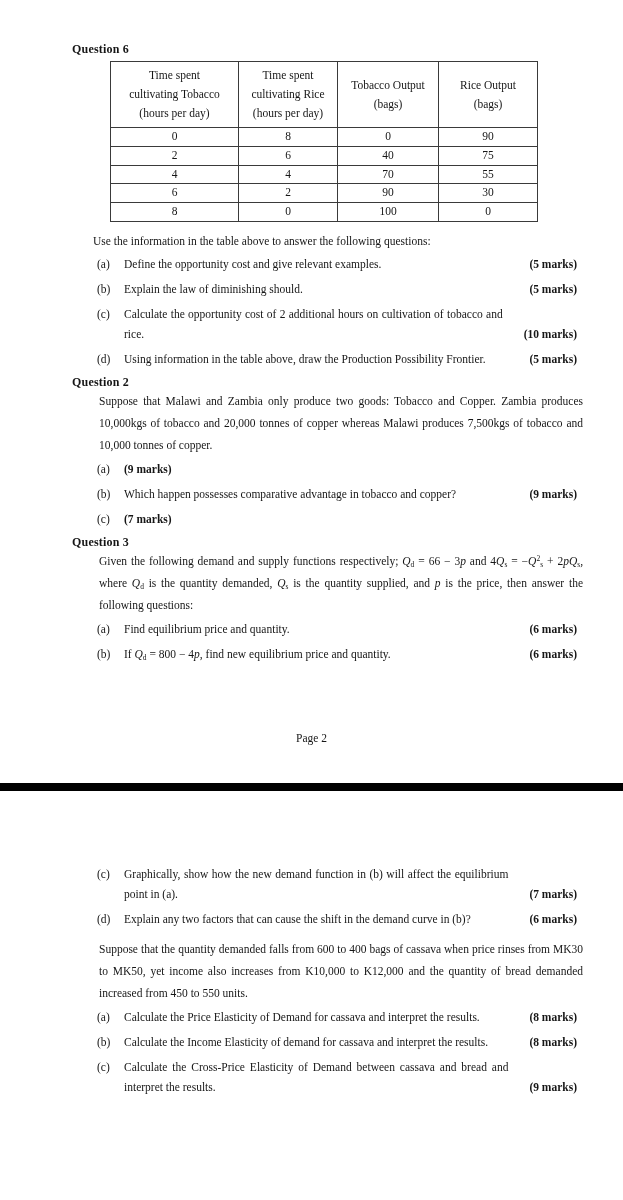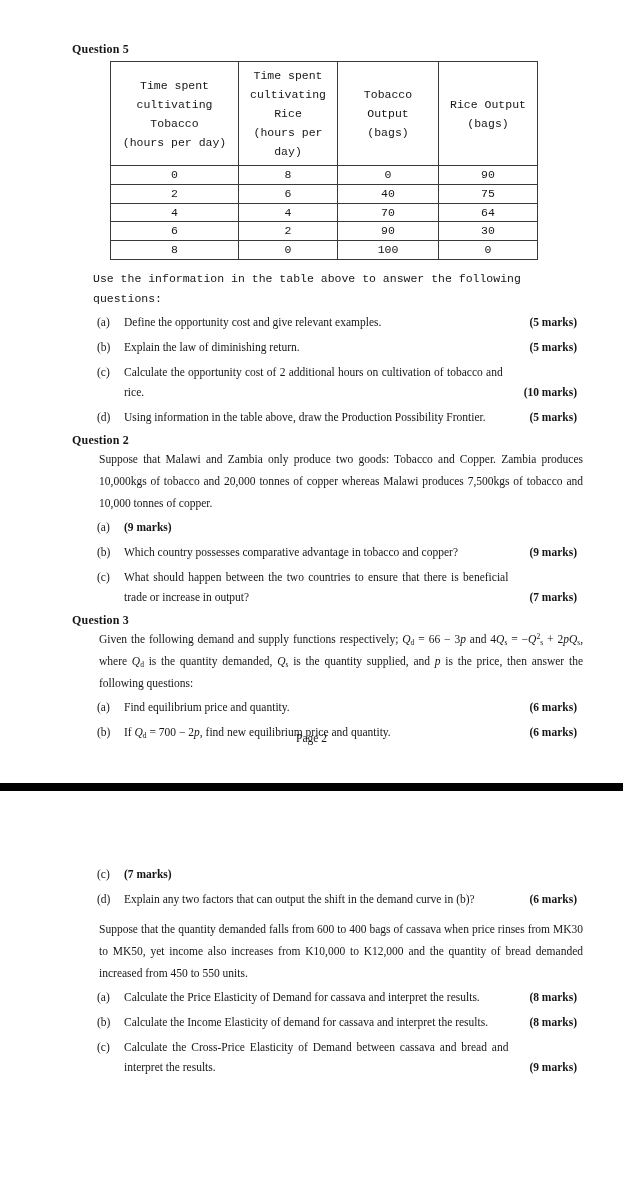--- a/index.html
+++ b/index.html
@@ -9,27 +9,27 @@
     font-size:11.5px;overflow:hidden;
   }
   section{box-sizing:border-box;overflow:hidden;}
   .pageA{height:783px;padding:42px 46px 0 72px;position:relative;}
   .pageB{height:409px;padding:70px 46px 0 72px;}
   .qh{font-size:12px;font-weight:700;margin:0;line-height:15px;letter-spacing:.2px;}
   .qblock-gap{margin-top:6px;}
   .qblock-gap2{margin-top:9px;}
 
   
-  table.ppf{border-collapse:collapse;table-layout:fixed;margin:4px 0 0 38px;width:427px;font-family:Liberation Mono, monospace;}
+  table.ppf{border-collapse:collapse;table-layout:fixed;margin:4px 0 0 38px;width:427px;}
   table.ppf th,table.ppf td{border:1px solid #3a3a3a;font-weight:400;text-align:center;}
   table.ppf th{white-space:pre-line;line-height:19px;padding:4px 3px;}
   table.ppf td{line-height:17.8px;padding:0 3px;}
   col.c1{width:128px}col.c2{width:99px}col.c3{width:101px}col.c4{width:99px}
 
-  .intro{margin:9px 0 0 21px;line-height:20px;font-family:Liberation Mono, monospace;}
+  .intro{margin:9px 0 0 21px;line-height:20px;}
   .para{margin:0 0 0 27px;line-height:22px;text-align:justify;width:484px;}
   .para.pmt{margin-top:5px;}
   .items{margin-top:3px;}
   .item{display:flex;margin:0 0 5px 25px;line-height:20px;}
   .ilabel{flex:none;width:27px;}
   .itxt{flex:1 1 auto;text-align:justify;padding-right:21px;}
   .marks{flex:none;font-weight:700;white-space:nowrap;align-self:flex-end;}
   .mi{font-style:italic;}
   sub{font-size:7.5px;vertical-align:-2px;line-height:0;}
   sup{font-size:7.5px;vertical-align:4px;line-height:0;}
@@ -38,21 +38,21 @@
   .pagebreak{height:8px;background:#000000;}
 </style>
 </head>
 <body>
 
 <div class="sheet">
 
   <section class="pageA">
 
     <div>
-      <h3 class="qh">Question 5</h3>
+      <h3 class="qh">Question 6</h3>
 
       <table class="ppf">
         <colgroup>
           <col class="c1">
             <col class="c2">
             <col class="c3">
             <col class="c4">
         </colgroup>
       <thead>
             <tr>
@@ -78,21 +78,21 @@
             <tr>
               <td>2</td>
               <td>6</td>
               <td>40</td>
               <td>75</td>
             </tr>
             <tr>
               <td>4</td>
               <td>4</td>
               <td>70</td>
-              <td>64</td>
+              <td>55</td>
             </tr>
             <tr>
               <td>6</td>
               <td>2</td>
               <td>90</td>
               <td>30</td>
             </tr>
             <tr>
               <td>8</td>
               <td>0</td>
@@ -105,21 +105,21 @@
       <p class="intro">Use the information in the table above to answer the following questions:</p>
 
       <div class="items">
         <div class="item">
           <span class="ilabel">(a)</span>
           <span class="itxt">Define the opportunity cost and give relevant examples.</span>
           <span class="marks">(5 marks)</span>
         </div>
         <div class="item">
           <span class="ilabel">(b)</span>
-          <span class="itxt">Explain the law of diminishing return.</span>
+          <span class="itxt">Explain the law of diminishing should.</span>
           <span class="marks">(5 marks)</span>
         </div>
         <div class="item">
           <span class="ilabel">(c)</span>
           <span class="itxt">Calculate the opportunity cost of 2 additional hours on cultivation of tobacco and rice.</span>
           <span class="marks">(10 marks)</span>
         </div>
         <div class="item">
           <span class="ilabel">(d)</span>
           <span class="itxt">Using information in the table above, draw the Production Possibility Frontier.</span>
@@ -131,63 +131,63 @@
     <div class="qblock-gap">
       <h3 class="qh">Question 2</h3>
       <p class="para">Suppose that Malawi and Zambia only produce two goods: Tobacco and Copper. Zambia produces 10,000kgs of tobacco and 20,000 tonnes of copper whereas Malawi produces 7,500kgs of tobacco and 10,000 tonnes of copper.</p>
       <div class="items">
         <div class="item">
           <span class="ilabel">(a)</span>
           <span class="marks">(9 marks)</span>
         </div>
         <div class="item">
           <span class="ilabel">(b)</span>
-          <span class="itxt">Which country possesses comparative advantage in tobacco and copper?</span>
+          <span class="itxt">Which happen possesses comparative advantage in tobacco and copper?</span>
           <span class="marks">(9 marks)</span>
         </div>
         <div class="item">
           <span class="ilabel">(c)</span>
-          <span class="itxt">What should happen between the two countries to ensure that there is beneficial trade or increase in output?</span>
           <span class="marks">(7 marks)</span>
         </div>
       </div>
     </div>
 
     <div class="qblock-gap">
       <h3 class="qh">Question 3</h3>
       <p class="para"><span>Given the following demand and supply functions respectively; </span><span class="mi">Q</span><sub>d</sub><span> = 66 − 3</span><span class="mi">p</span><span> and 4</span><span class="mi">Q</span><sub>s</sub><span> = −</span><span class="mi">Q</span><sup>2</sup><sub>s</sub><span> + 2</span><span class="mi">p</span><span class="mi">Q</span><sub>s</sub><span>, where </span><span class="mi">Q</span><sub>d</sub><span> is the quantity demanded, </span><span class="mi">Q</span><sub>s</sub><span> is the quantity supplied, and </span><span class="mi">p</span><span> is the price, then answer the following questions:</span></p>
       <div class="items">
         <div class="item">
           <span class="ilabel">(a)</span>
           <span class="itxt"><span>Find equilibrium price and quantity.</span></span>
           <span class="marks">(6 marks)</span>
         </div>
         <div class="item">
           <span class="ilabel">(b)</span>
-          <span class="itxt"><span>If </span><span class="mi">Q</span><sub>d</sub><span> = 700 − 2</span><span class="mi">p</span><span>, find new equilibrium price and quantity.</span></span>
+          <span class="itxt"><span>If </span><span class="mi">Q</span><sub>d</sub><span> = 800 − 4</span><span class="mi">p</span><span>, find new equilibrium price and quantity.</span></span>
           <span class="marks">(6 marks)</span>
         </div>
       </div>
     </div>
 
     <div class="pagefooter">Page 2</div>
   </section>
 
   <div class="pagebreak"></div>
 
   <section class="pageB">
 
     <div class="items">
       <div class="item">
         <span class="ilabel">(c)</span>
+        <span class="itxt">Graphically, show how the new demand function in (b) will affect the equilibrium point in (a).</span>
         <span class="marks">(7 marks)</span>
       </div>
       <div class="item">
         <span class="ilabel">(d)</span>
-        <span class="itxt">Explain any two factors that can output the shift in the demand curve in (b)?</span>
+        <span class="itxt">Explain any two factors that can cause the shift in the demand curve in (b)?</span>
         <span class="marks">(6 marks)</span>
       </div>
     </div>
 
     <div class="qblock-gap2">
       <p class="para pmt">Suppose that the quantity demanded falls from 600 to 400 bags of cassava when price rinses from MK30 to MK50, yet income also increases from K10,000 to K12,000 and the quantity of bread demanded increased from 450 to 550 units.</p>
       <div class="items">
         <div class="item">
           <span class="ilabel">(a)</span>
           <span class="itxt">Calculate the Price Elasticity of Demand for cassava and interpret the results.</span>

